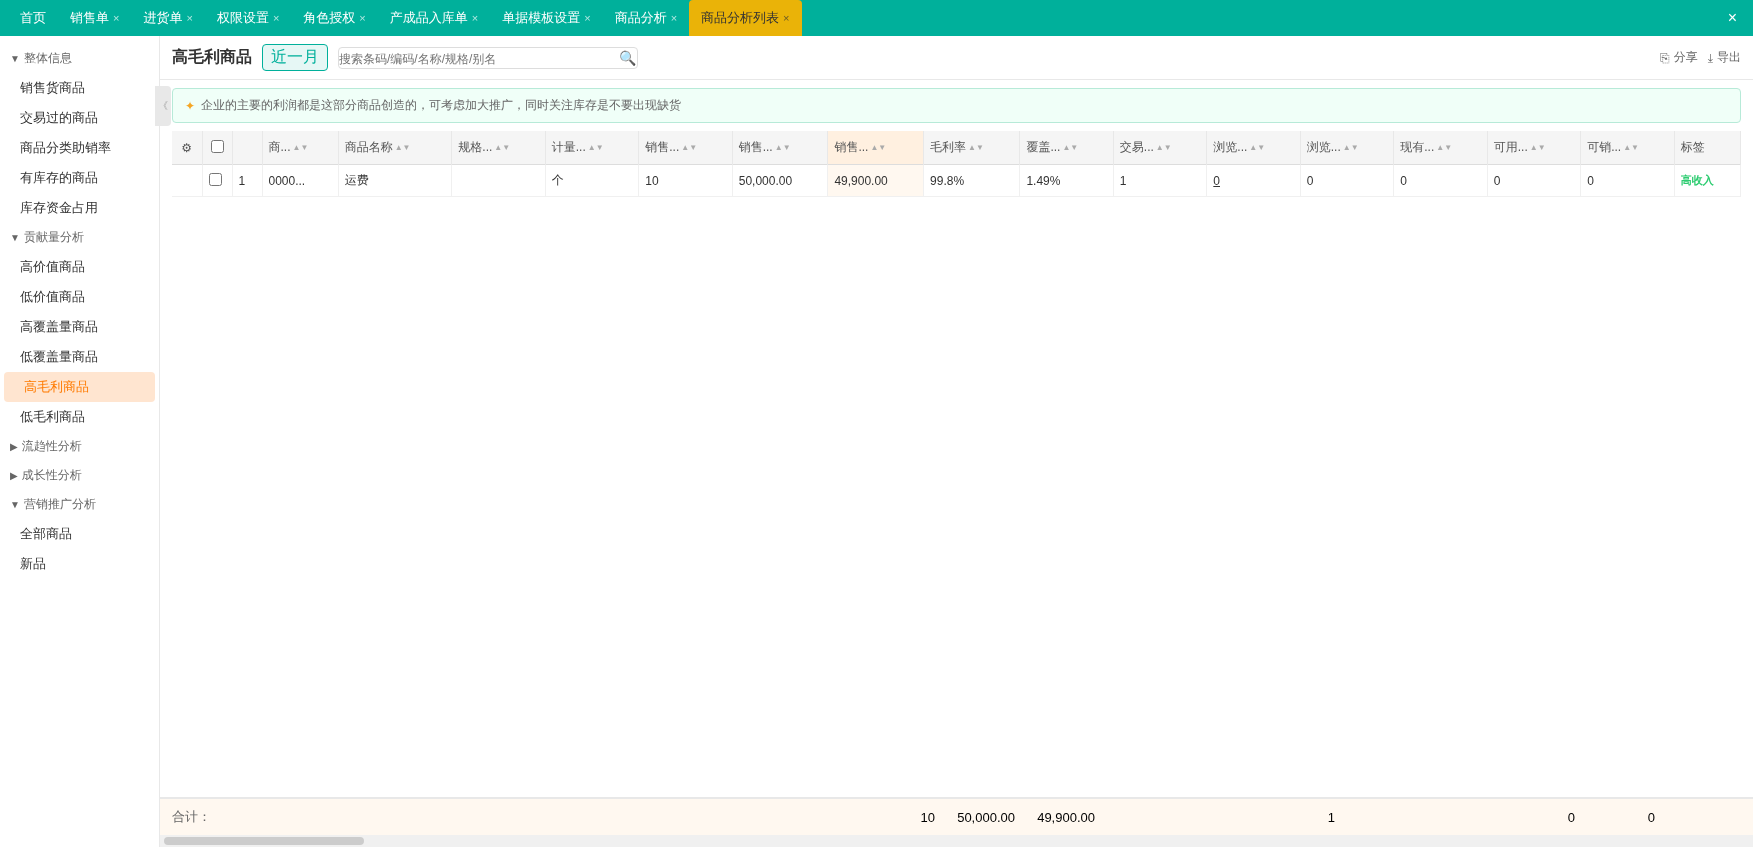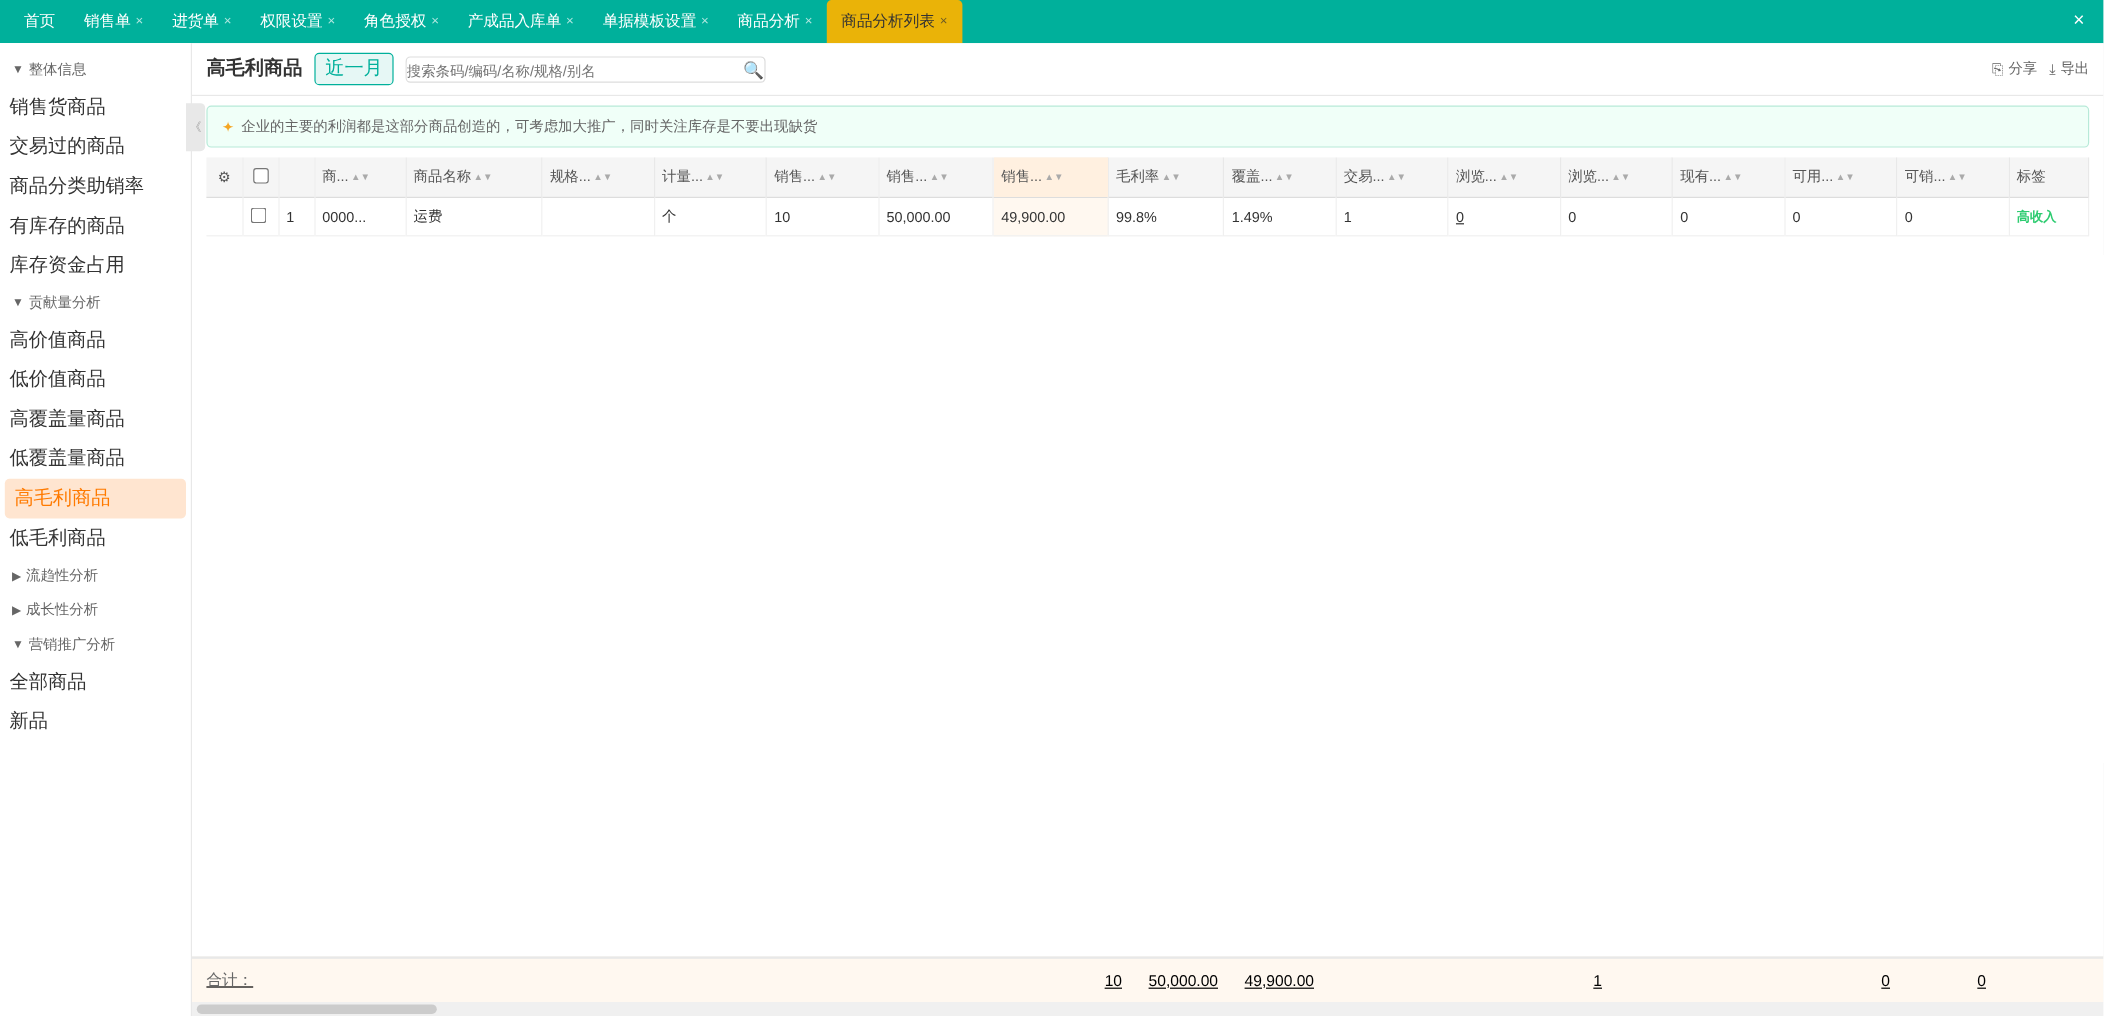--- a/index.html
+++ b/index.html
@@ -63,22 +63,22 @@
     .sidebar-group-header {
       display: flex;
       align-items: center;
       padding: 6px 10px;
       font-size: 12px;
       color: #666;
       cursor: pointer;
     }
     .sidebar-group-header .arrow { margin-right: 4px; font-size: 10px; }
     .sidebar-item {
-      padding: 6px 10px 6px 8px;
-      font-size: 16px;
+      padding: 6px 10px 6px 20px;
+      font-size: 13px;
       color: #333;
       cursor: pointer;
       white-space: nowrap;
     }
     .sidebar-item.active {
       background: #ffe5d0;
       color: #ff7a00;
       border-radius: 4px;
       margin: 0 4px;
     }
@@ -226,21 +226,20 @@
     
     .footer-totals {
       background: #fff8f0;
       border-top: 2px solid #e8e8e8;
       padding: 8px 12px;
       display: flex;
       align-items: center;
       font-size: 13px;
       flex-shrink: 0;
       min-height: 38px;
-      text-decoration: underline;
     }
     .footer-totals .label { color: #666; margin-right: 20px; }
     .footer-cell {
       padding: 0 6px;
       min-width: 80px;
       text-align: right;
     }
 
     
     .scroll-bar-area {

